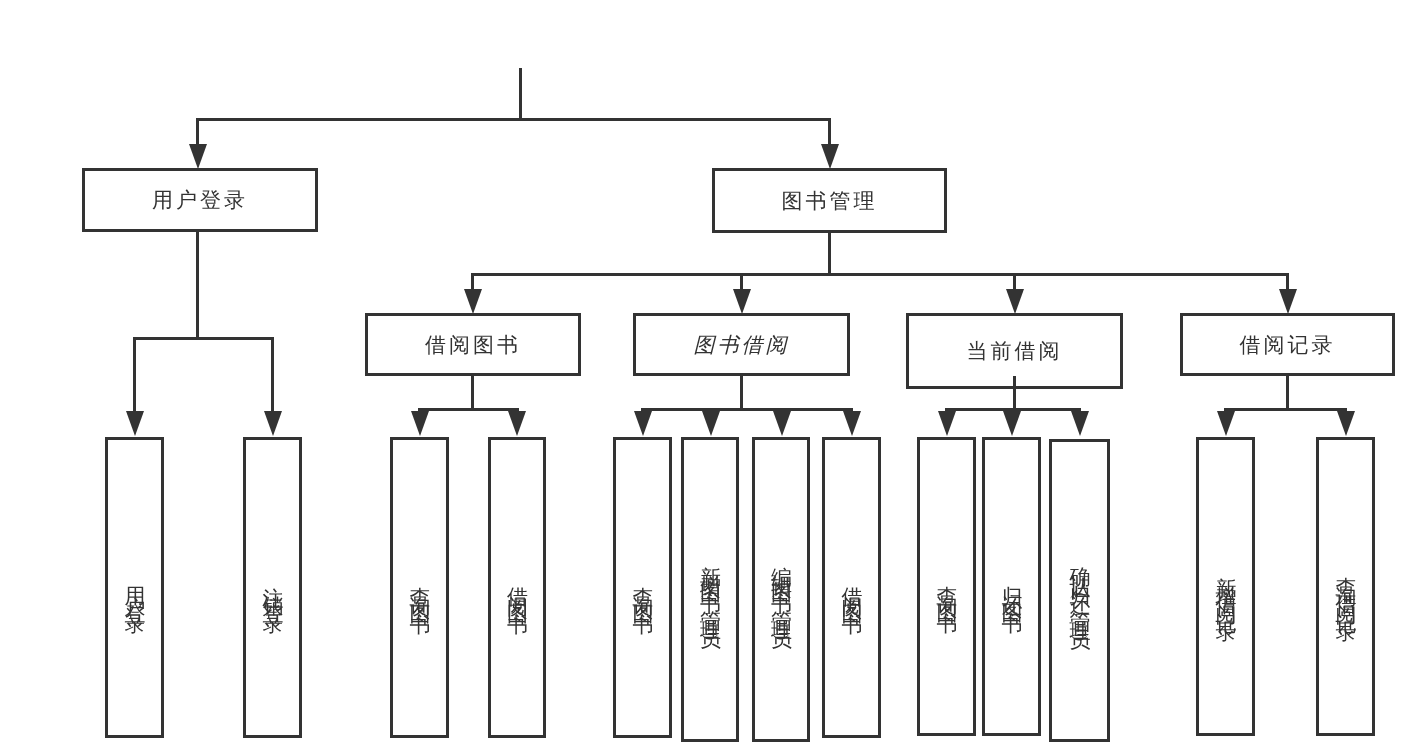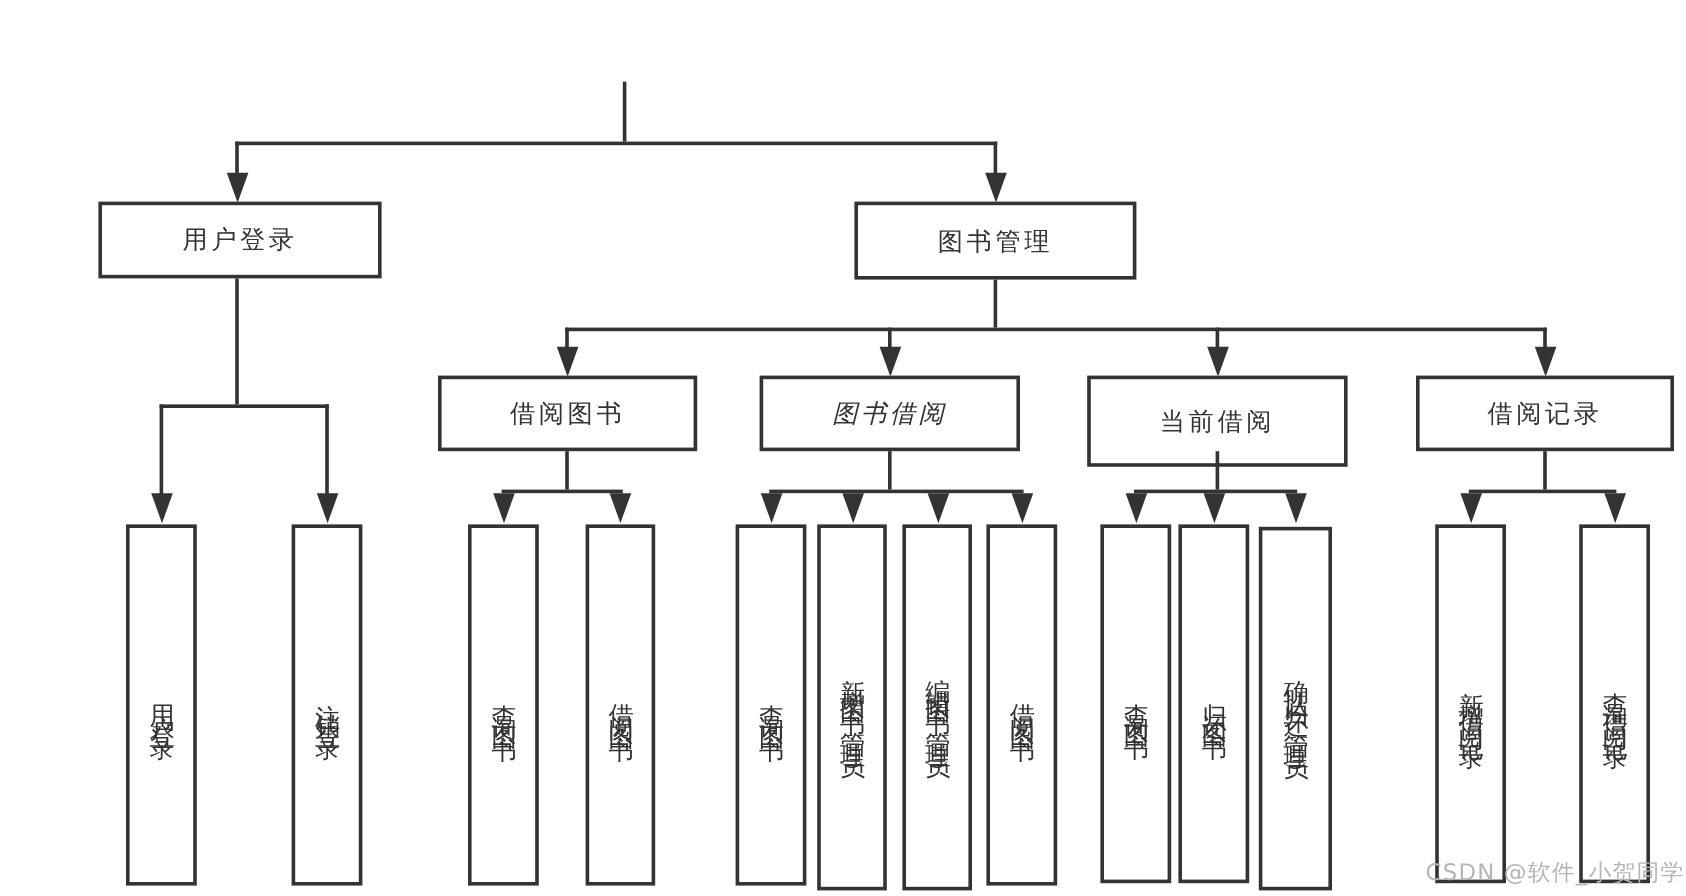--- a/index.html
+++ b/index.html
@@ -172,15 +172,14 @@
   <div class="arrow" style="left:1217px; top:411px;"></div>
   <div class="arrow" style="left:1337px; top:411px;"></div>
 
   <div class="box vbox" style="left:1196px; top:437px; width:59px; height:299px;">
     <span>新增借阅记录</span>
   </div>
   <div class="box vbox" style="left:1316px; top:437px; width:59px; height:299px;">
     <span>查询借阅记录</span>
   </div>
 
-  <div class="watermark">CSDN @软件_小贺同学</div>
 
 </div>
 
 </body></html>

